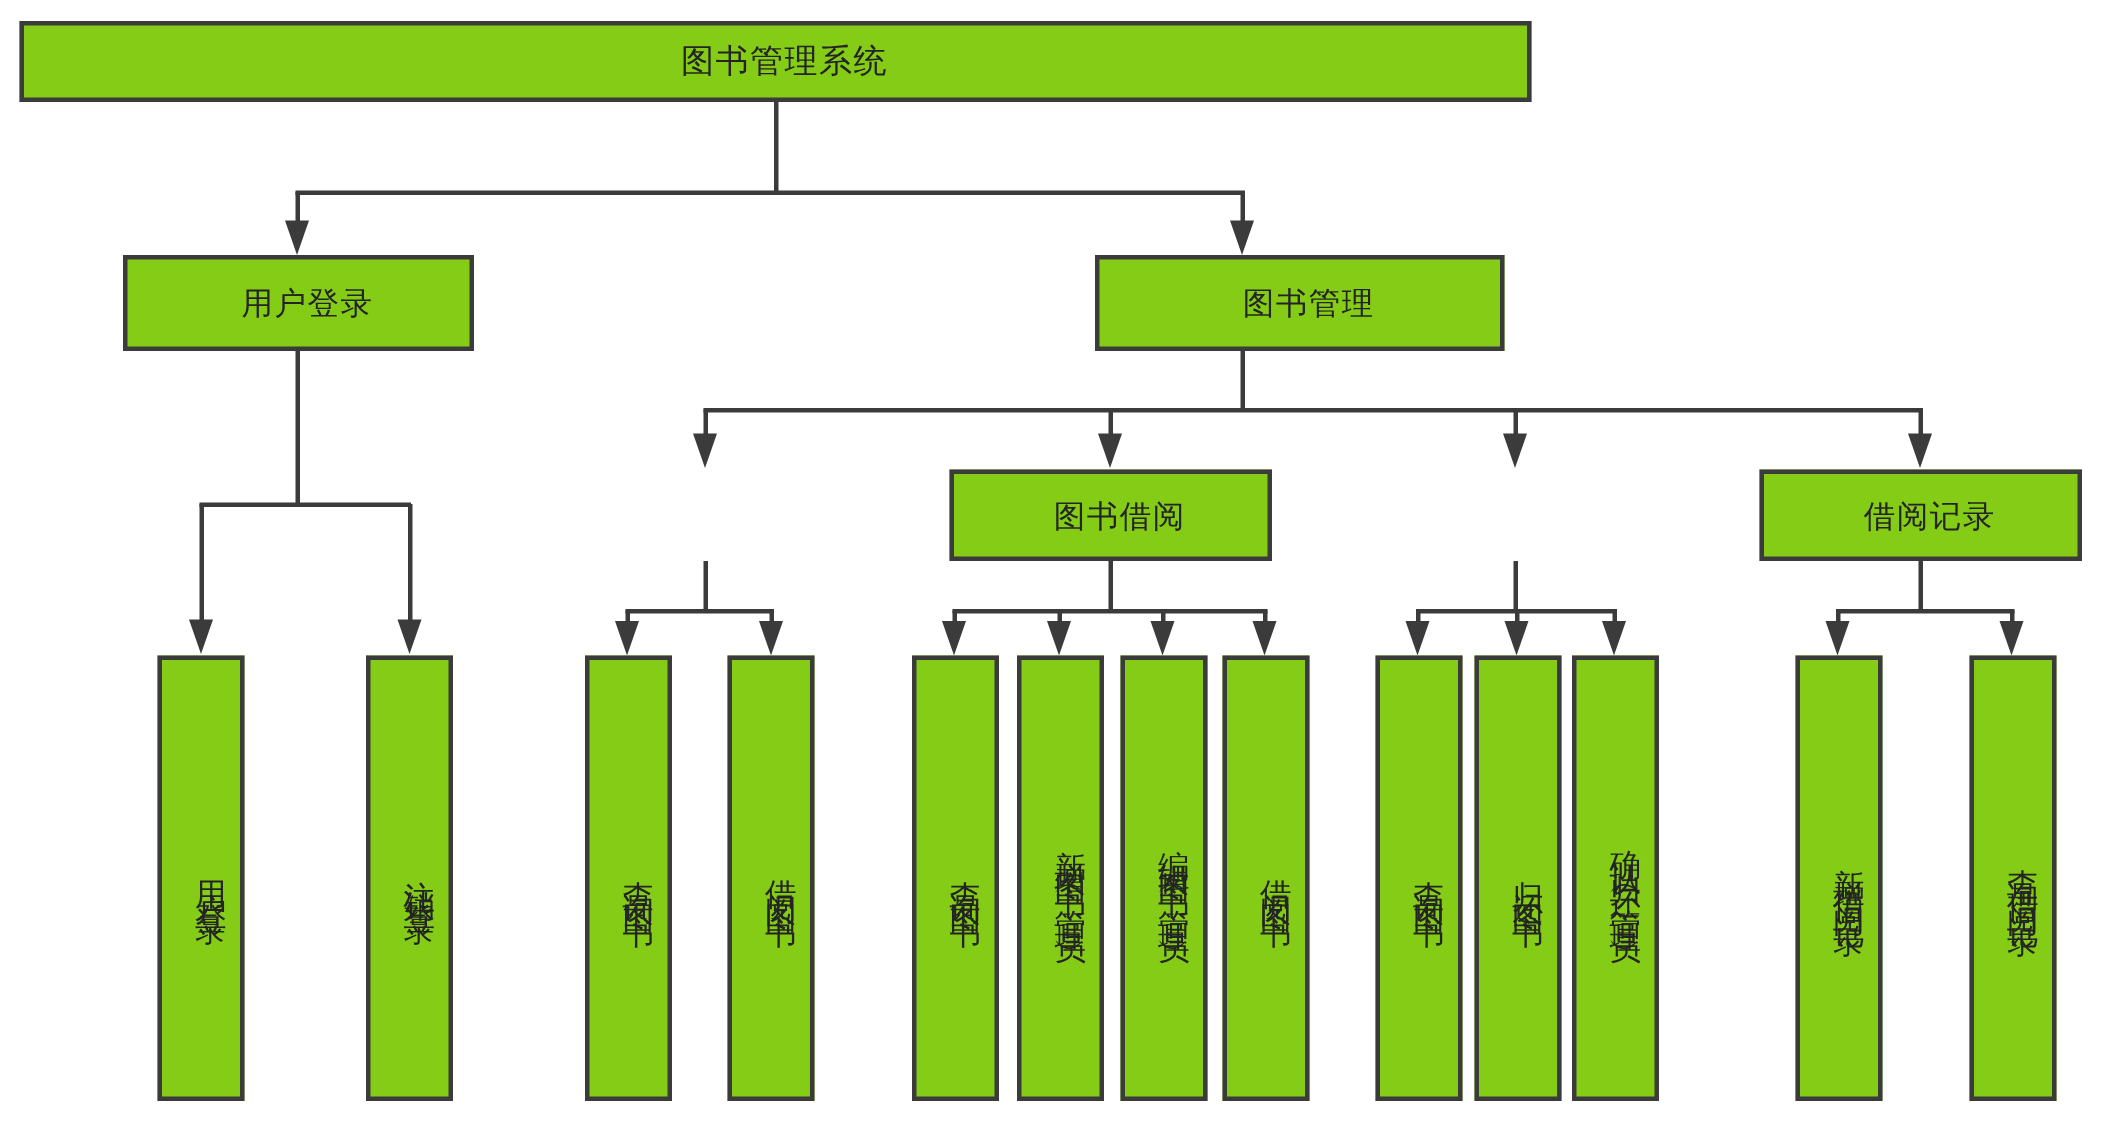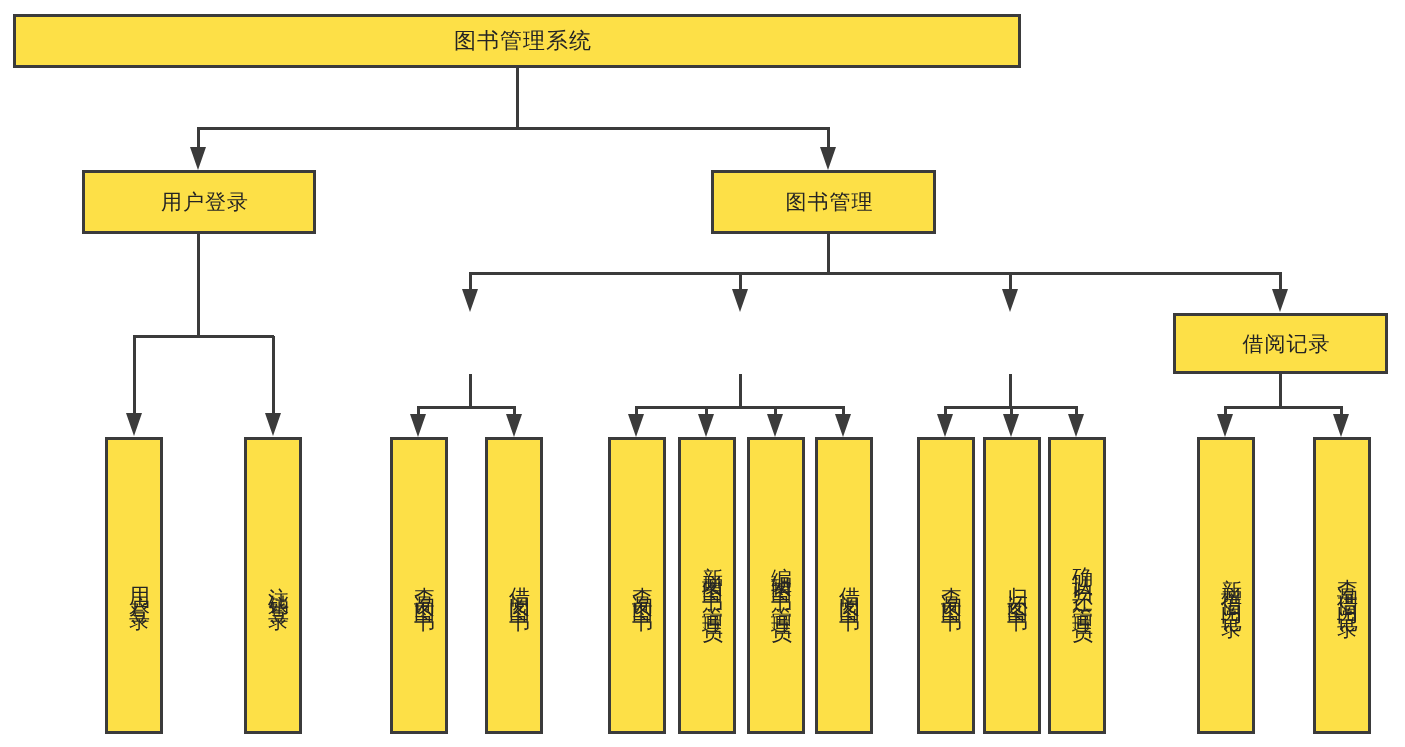--- a/index.html
+++ b/index.html
@@ -13,21 +13,21 @@
     width:1405px;height:747px;
     background:var(--bg);
     font-family:"Liberation Sans","DejaVu Sans",sans-serif;
     color:var(--text);
     overflow:hidden;
   }
   .box{
     position:absolute;
     box-sizing:border-box;
     border:3px solid var(--line);
-    background:#fde047;
+    background:#84cc16;
     display:flex;
     align-items:center;
     justify-content:center;
     font-size:21px;
     letter-spacing:1px;
     padding-left:12px;
   }
   .root{left:13px;top:14px;width:1008px;height:54px;font-size:22px;}
   .l2{top:170px;height:64px;}
   .l3{top:313px;width:215px;height:61px;}
@@ -64,40 +64,41 @@
   <div class="box root">图书管理系统</div>
 
   <div class="vl" style="left:516px;top:68px;height:60px"></div>
   <div class="hl" style="left:197px;top:127px;width:633px"></div>
   <div class="vl" style="left:197px;top:128px;height:22px"></div>
   <div class="ar" style="left:190px;top:147px"></div>
   <div class="vl" style="left:827px;top:128px;height:22px"></div>
   <div class="ar" style="left:820px;top:147px"></div>
 
   <div class="box l2" style="left:82px;width:234px">用户登录</div>
-  <div class="box l2" style="left:711px;width:225px">图书管理</div>
+  <div class="box l2" style="left:730px;width:273px">图书管理</div>
 
   <div class="vl" style="left:197px;top:234px;height:102px"></div>
   <div class="hl" style="left:133px;top:335px;width:141px"></div>
   <div class="vl" style="left:133px;top:336px;height:78px"></div>
   <div class="ar" style="left:126px;top:413px"></div>
   <div class="vl" style="left:272px;top:336px;height:78px"></div>
   <div class="ar" style="left:265px;top:413px"></div>
 
   <div class="vl" style="left:827px;top:234px;height:39px"></div>
   <div class="hl" style="left:469px;top:272px;width:813px"></div>
   <div class="vl" style="left:469px;top:273px;height:18px"></div>
   <div class="ar" style="left:462px;top:289px"></div>
   <div class="vl" style="left:739px;top:273px;height:18px"></div>
   <div class="ar" style="left:732px;top:289px"></div>
   <div class="vl" style="left:1009px;top:273px;height:18px"></div>
   <div class="ar" style="left:1002px;top:289px"></div>
   <div class="vl" style="left:1279px;top:273px;height:18px"></div>
   <div class="ar" style="left:1272px;top:289px"></div>
 
+  <div class="box l3" style="left:633px">图书借阅</div>
   <div class="box l3" style="left:1173px">借阅记录</div>
 
   <div class="vl" style="left:469px;top:374px;height:33px"></div>
   <div class="hl" style="left:417px;top:406px;width:99px"></div>
   <div class="vl" style="left:417px;top:407px;height:9px"></div>
   <div class="ar" style="left:410px;top:414px"></div>
   <div class="vl" style="left:513px;top:407px;height:9px"></div>
   <div class="ar" style="left:506px;top:414px"></div>
 
   <div class="vl" style="left:739px;top:374px;height:33px"></div>

